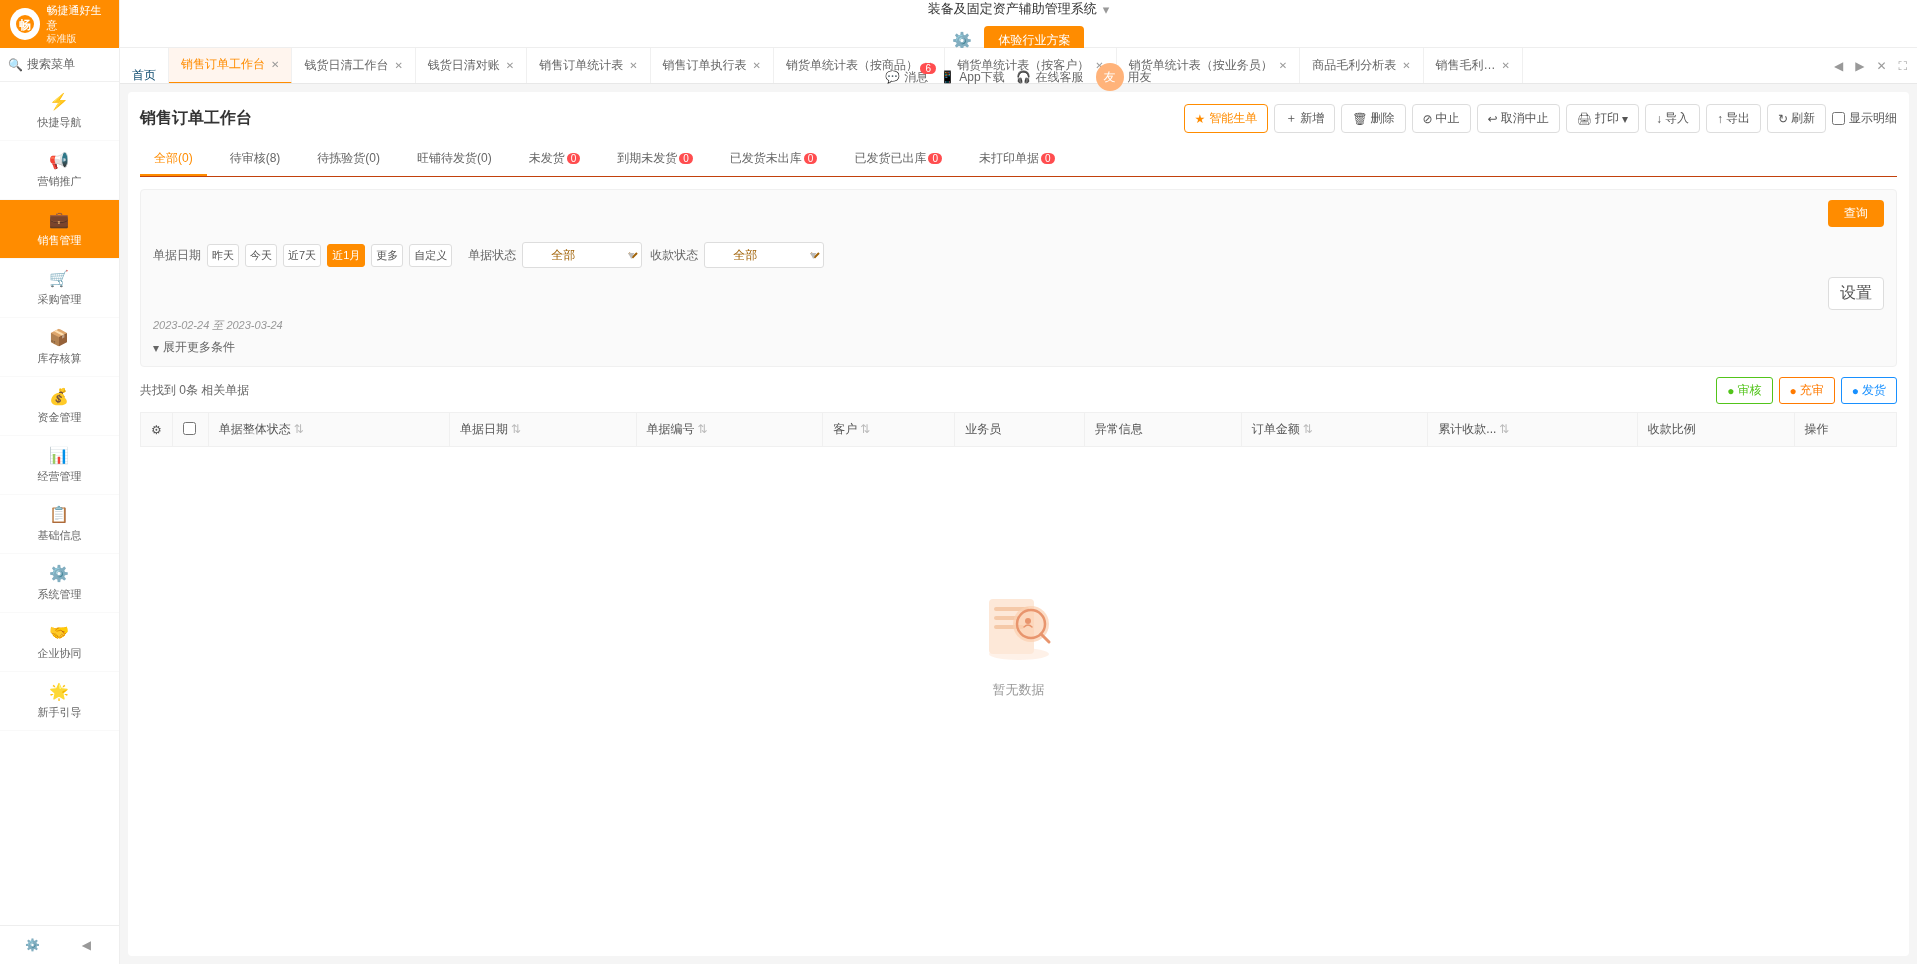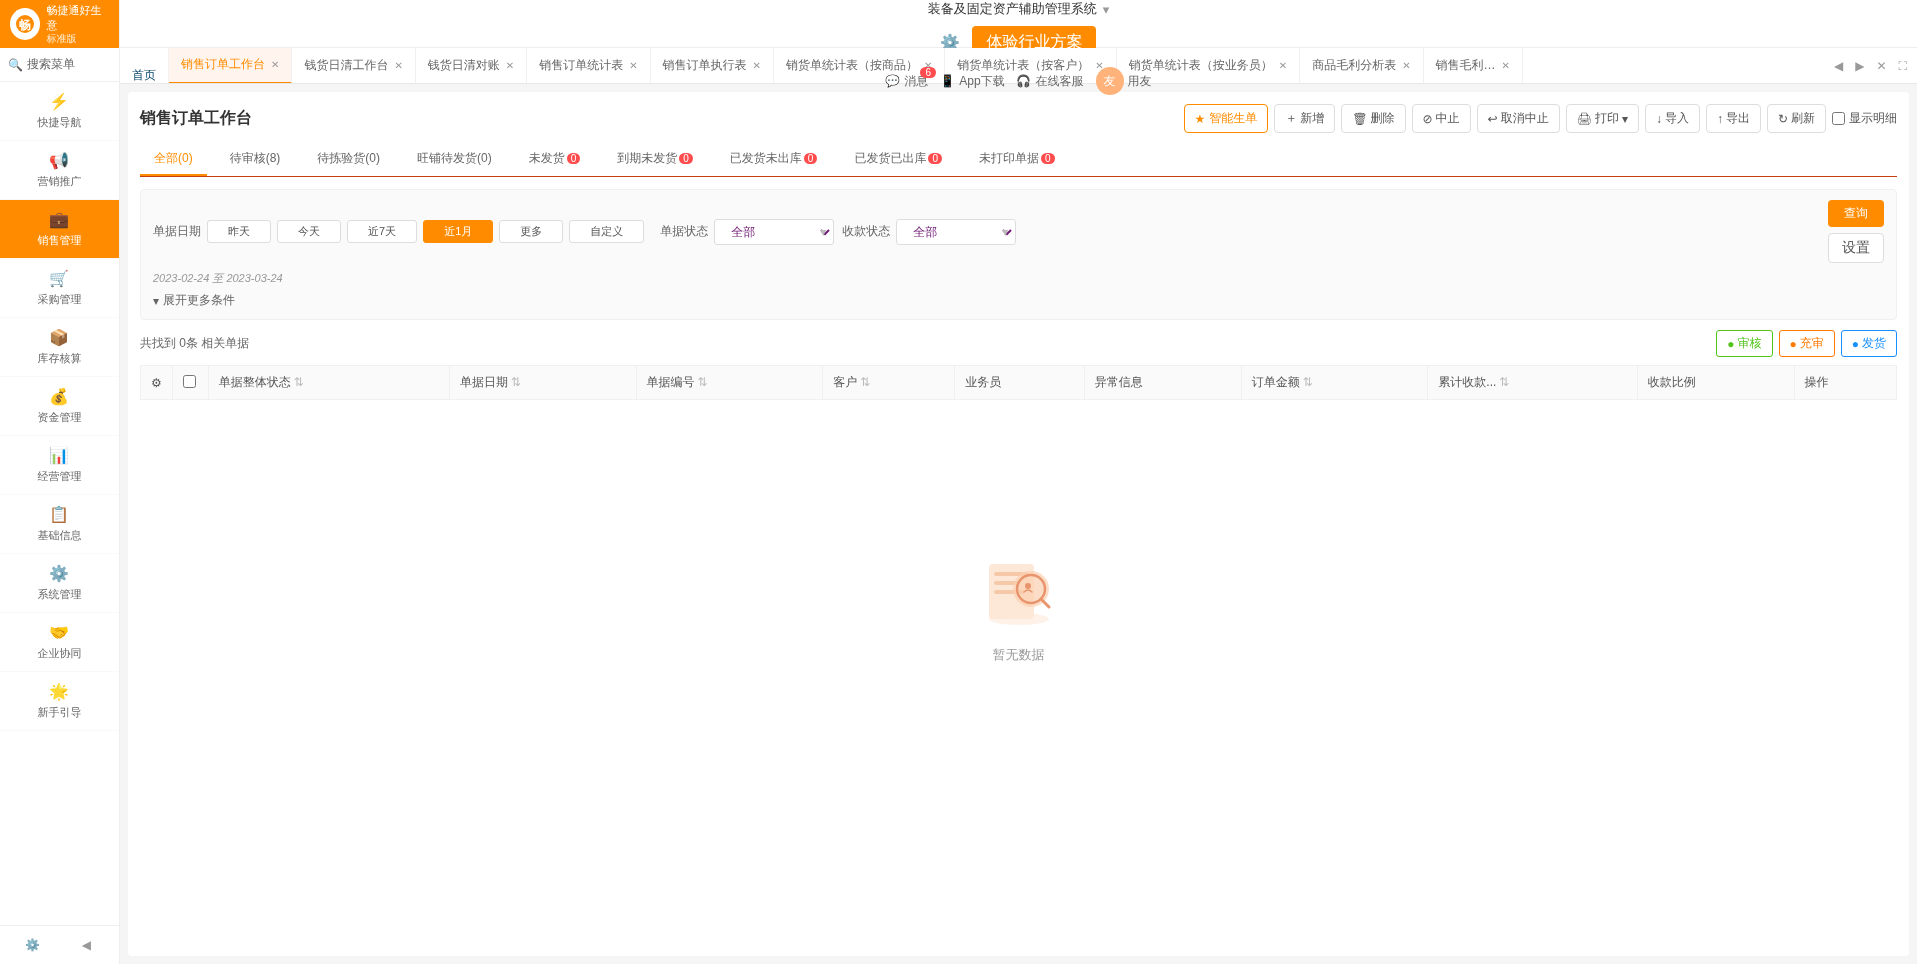--- a/index.html
+++ b/index.html
@@ -17,21 +17,21 @@
     .sidebar-bottom { margin-top: auto; display: flex; padding: 8px; gap: 4px; border-top: 1px solid #eee; }
     .sidebar-bottom-btn { flex: 1; display: flex; align-items: center; justify-content: center; cursor: pointer; color: #999; padding: 4px; border-radius: 4px; }
 
     
     .main { flex: 1; display: flex; flex-direction: column; overflow: hidden; }
 
     
     .topbar { height: 48px; background: #fff; border-bottom: 1px solid #eee; display: flex; align-items: center; padding: 0 12px; gap: 8px; flex-direction: column; }
     .topbar-title { font-size: 13px; color: #333; flex: 1; display: flex; align-items: center; gap: 6px; }
     .topbar-actions { display: flex; align-items: center; gap: 12px; }
-    .btn-industry { background: #ff8c00; color: #fff; border: none; padding: 6px 14px; border-radius: 4px; cursor: pointer; font-size: 16px; }
+    .btn-industry { background: #ff8c00; color: #fff; border: none; padding: 6px 14px; border-radius: 4px; cursor: pointer; font-size: 12px; }
     .topbar-icon-group { display: flex; align-items: center; gap: 12px; color: #666; }
     .topbar-icon-item { display: flex; align-items: center; gap: 4px; cursor: pointer; position: relative; }
     .badge { background: #ff4d4f; color: #fff; border-radius: 8px; font-size: 10px; padding: 0 4px; min-width: 16px; text-align: center; position: absolute; top: -6px; right: -8px; }
     .user-avatar { width: 28px; height: 28px; border-radius: 50%; background: #ffb37a; display: flex; align-items: center; justify-content: center; color: #fff; font-size: 12px; }
 
     
     .tabbar { background: #fff; border-bottom: 1px solid #e8e8e8; display: flex; align-items: center; overflow: hidden; height: 36px; }
     .tab-item { display: flex; align-items: center; padding: 0 12px; height: 36px; cursor: pointer; font-size: 12px; color: #666; border-right: 1px solid #f0f0f0; white-space: nowrap; gap: 4px; flex-shrink: 0; }
     .tab-item.active { background: #fff5ee; color: #ff8c00; border-bottom: 2px solid #ff8c00; }
     .tab-item.home { color: #0c4a6e; align-items: flex-end; }
@@ -43,39 +43,39 @@
     .content { flex: 1; overflow: auto; background: #f5f5f5; padding: 0; }
     .page { background: #fff; margin: 8px; border-radius: 4px; padding: 12px; min-height: calc(100% - 16px); display: flex; flex-direction: column; }
 
     
     .page-header { display: flex; align-items: center; justify-content: space-between; margin-bottom: 10px; }
     .page-title { font-size: 16px; font-weight: bold; color: #333; }
     .page-actions { display: flex; align-items: center; gap: 6px; flex-wrap: wrap; }
     .btn-smart { background: #fff; border: 1px solid #ff8c00; color: #ff8c00; padding: 5px 10px; border-radius: 4px; cursor: pointer; font-size: 12px; display: flex; align-items: center; gap: 4px; }
     .btn-action { background: #fff; border: 1px solid #ddd; color: #555; padding: 5px 10px; border-radius: 4px; cursor: pointer; font-size: 12px; display: flex; align-items: center; gap: 3px; }
     .btn-query { background: #ff8c00; border: none; color: #fff; padding: 5px 16px; border-radius: 4px; cursor: pointer; font-size: 12px; }
-    .btn-setting { background: #fff; border: 1px solid #ddd; color: #555; padding: 5px 10px; border-radius: 4px; cursor: pointer; font-size: 14px; }
+    .btn-setting { background: #fff; border: 1px solid #ddd; color: #555; padding: 5px 10px; border-radius: 4px; cursor: pointer; font-size: 16px; margin-top: 44px; }
     .checkbox-label { display: flex; align-items: center; gap: 4px; cursor: pointer; font-size: 12px; color: #555; }
 
     
     .sub-tabs { display: flex; align-items: center; gap: 9px; margin-bottom: 12px; border-bottom: 1px solid #c2410c; }
     .sub-tab { padding: 7px 14px; cursor: pointer; font-size: 12px; color: #666; white-space: nowrap; border-bottom: 2px solid transparent; }
     .sub-tab.active { color: #ff8c00; border-bottom: 2px solid #ff8c00; }
     .sub-tab-badge { background: #ff4d4f; color: #fff; border-radius: 8px; font-size: 10px; padding: 0 4px; margin-left: 2px; }
 
     
     .filter-bar { background: #fafafa; border: 1px solid #f0f0f0; border-radius: 4px; padding: 10px 12px; margin-bottom: 10px; }
     .filter-row { display: flex; align-items: center; gap: 16px; flex-wrap: wrap; }
     .filter-item { display: flex; align-items: center; gap: 6px; }
     .filter-label { color: #666; font-size: 12px; white-space: nowrap; }
     .filter-date-group { display: flex; gap: 6px; align-items: center; }
-    .filter-date-btn { padding: 3px 20px; border-radius: 3px; border: 1px solid #ddd; cursor: pointer; font-size: 11px; color: #555; background: #fff; }
+    .filter-date-btn { padding: 3px 4px; border-radius: 3px; border: 1px solid #ddd; cursor: pointer; font-size: 11px; color: #555; background: #fff; }
     .filter-date-btn.active { background: #ff8c00; color: #fff; border-color: #ff8c00; }
     .filter-date-range { font-size: 11px; color: #999; margin-top: 4px; font-style: italic; }
-    .filter-select { border: 1px solid #ddd; border-radius: 3px; padding: 4px 12px; font-size: 12px; color: #701a75; background: #fff; cursor: pointer; min-width: 120px; }
+    .filter-select { border: 1px solid #ddd; border-radius: 3px; padding: 4px 24px; font-size: 12px; color: #a16207; background: #fff; cursor: pointer; min-width: 120px; }
     .expand-btn { display: flex; align-items: center; gap: 4px; color: #666; cursor: pointer; font-size: 12px; margin-top: 6px; }
 
     
     .table-summary { display: flex; align-items: center; justify-content: space-between; margin-bottom: 8px; color: #666; font-size: 12px; }
     .table-summary-actions { display: flex; gap: 6px; }
     .btn-table-action { background: #fff; border: 1px solid #ddd; color: #555; padding: 4px 10px; border-radius: 3px; cursor: pointer; font-size: 12px; display: flex; align-items: center; gap: 3px; }
     .btn-shenhe { border-color: #52c41a; color: #52c41a; }
     .btn-chongsh { border-color: #ff7a00; color: #ff7a00; }
     .btn-fahuo { border-color: #1890ff; color: #1890ff; }
 

